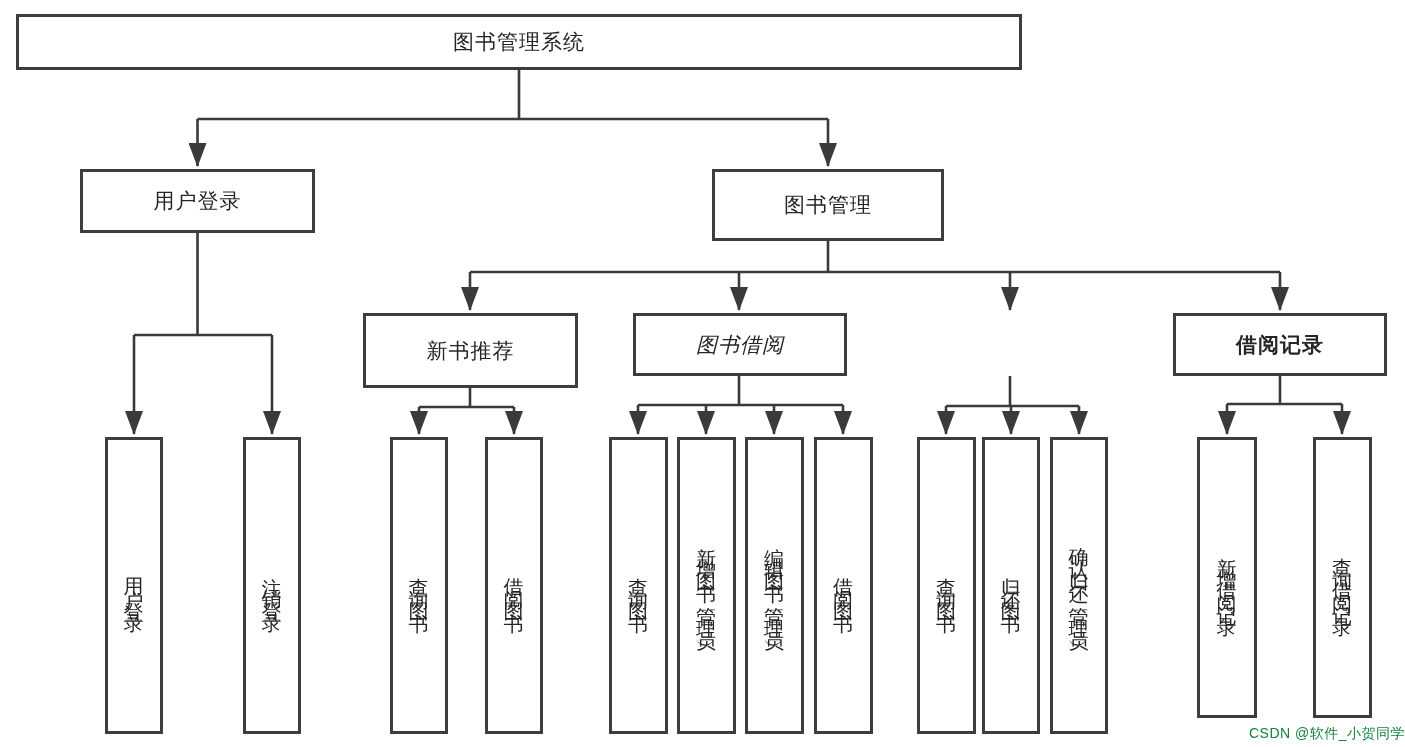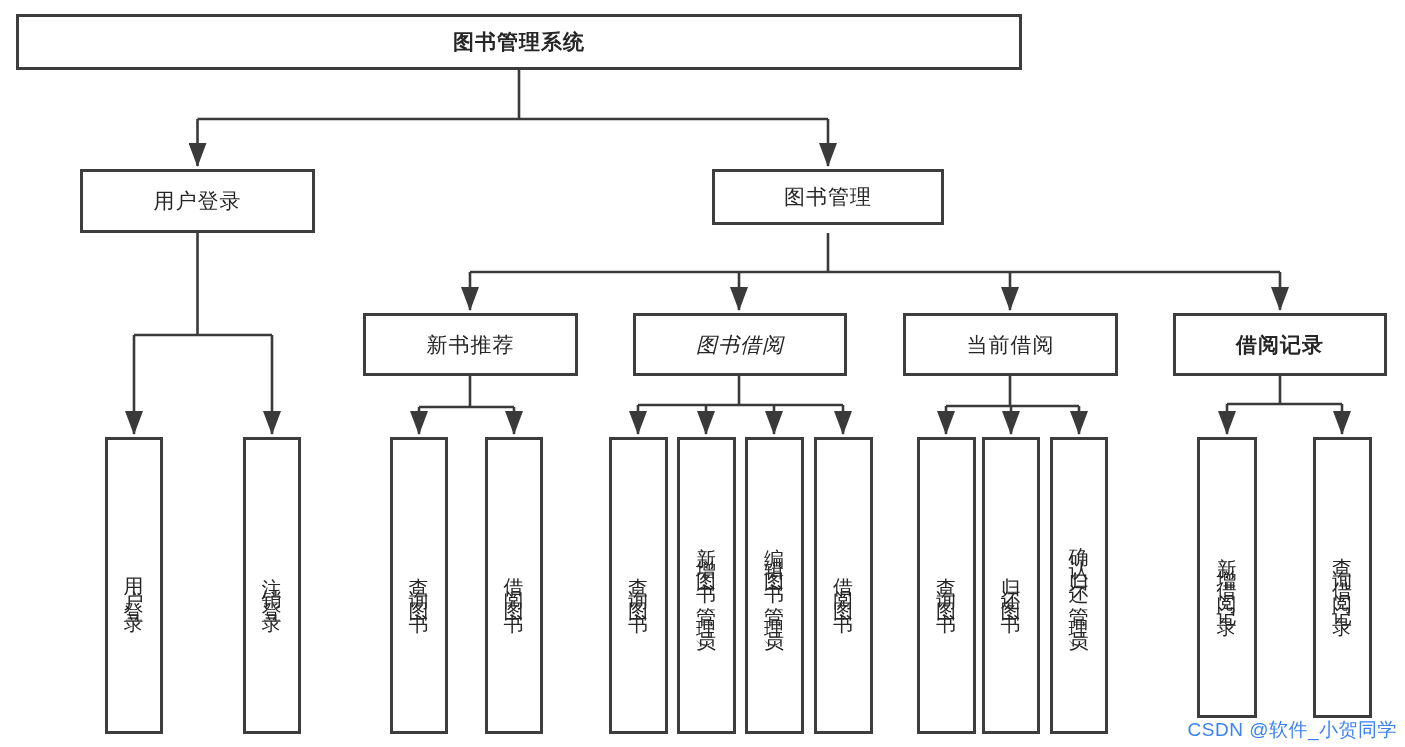--- a/index.html
+++ b/index.html
@@ -39,48 +39,48 @@
   }
   .vnode .label {
     writing-mode: vertical-rl;
     text-orientation: mixed;
     font-size: 20px;
     line-height: 1;
     letter-spacing: 12px;
     white-space: nowrap;
   }
   
-  .n-root   { left: 16px;  top: 14px;  width: 1006px; height: 56px; font-weight: bold; }
+  .n-root   { left: 16px;  top: 14px;  width: 1006px; height: 56px; }
   .n-l2-0   { left: 80px;  top: 169px; width: 235px;  height: 64px; }
-  .n-l2-1   { left: 712px; top: 169px; width: 232px;  height: 56px; }
-  .n-l3-0   { left: 363px; top: 313px; width: 215px;  height: 63px; }
+  .n-l2-1   { left: 712px; top: 169px; width: 232px;  height: 72px; }
+  .n-l3-0   { left: 363px; top: 313px; width: 215px;  height: 75px; }
   .n-l3-1   { left: 633px; top: 313px; width: 214px;  height: 63px; font-style: italic; }
   .n-l3-2   { left: 903px; top: 313px; width: 215px;  height: 63px; }
   .n-l3-3   { left: 1173px;top: 313px; width: 214px;  height: 63px; font-weight: bold; }
   
   .n-g1-0 { left: 105px;  top: 437px; width: 58px; height: 297px; }
   .n-g1-1 { left: 243px;  top: 437px; width: 58px; height: 297px; }
   .n-g2-0 { left: 390px;  top: 437px; width: 58px; height: 297px; }
   .n-g2-1 { left: 485px;  top: 437px; width: 58px; height: 297px; }
   .n-g3-0 { left: 609px;  top: 437px; width: 59px; height: 297px; }
   .n-g3-1 { left: 677px;  top: 437px; width: 59px; height: 297px; }
   .n-g3-2 { left: 745px;  top: 437px; width: 59px; height: 297px; }
   .n-g3-3 { left: 814px;  top: 437px; width: 59px; height: 297px; }
   .n-g4-0 { left: 917px;  top: 437px; width: 59px; height: 297px; }
   .n-g4-1 { left: 982px;  top: 437px; width: 58px; height: 297px; }
   .n-g4-2 { left: 1050px; top: 437px; width: 58px; height: 297px; }
   .n-g5-0 { left: 1197px; top: 437px; width: 60px; height: 281px; }
   .n-g5-1 { left: 1313px; top: 437px; width: 59px; height: 281px; }
   #watermark {
     position: absolute;
-    right: 8px;
+    right: 0;
     bottom: 4px;
     z-index: 5;
-    color: #3b82f6;
-    font-size: 19px;
+    color: #15803d;
+    font-size: 14px;
     letter-spacing: 0.5px;
     white-space: nowrap;
   }
 </style>
 </head>
 <body>
 
 <div id="canvas">
 
   <svg id="connectors" width="1405" height="747" viewBox="0 0 1405 747">
@@ -136,23 +136,20 @@
   <div class="node hnode n-l2-1">
     <span class="label">图书管理</span>
   </div>
 
   <div class="node hnode n-l3-0">
     <span class="label">新书推荐</span>
   </div>
   <div class="node hnode n-l3-1">
     <span class="label">图书借阅</span>
   </div>
-  <div class="node hnode n-l3-2">
-    <span class="label">当前借阅</span>
-  </div>
   <div class="node hnode n-l3-3">
     <span class="label">借阅记录</span>
   </div>
 
   <div class="node vnode n-g1-0">
     <span class="label">用户登录</span>
   </div>
   <div class="node vnode n-g1-1">
     <span class="label">注销登录</span>
   </div>

